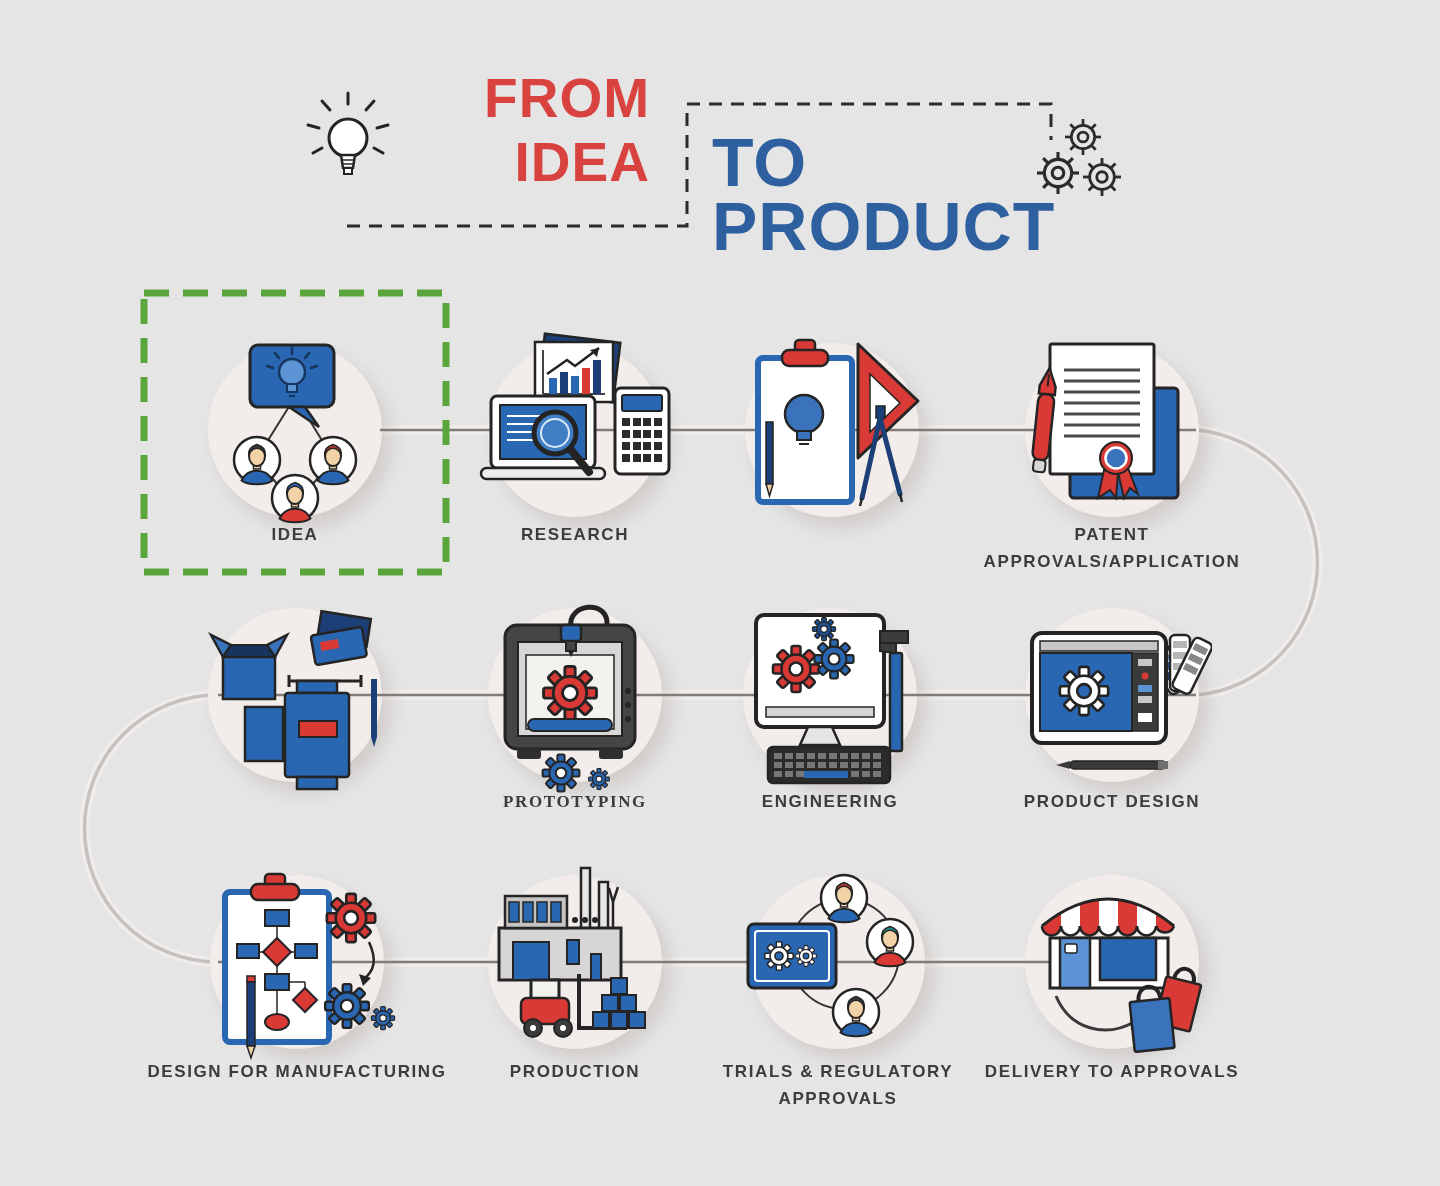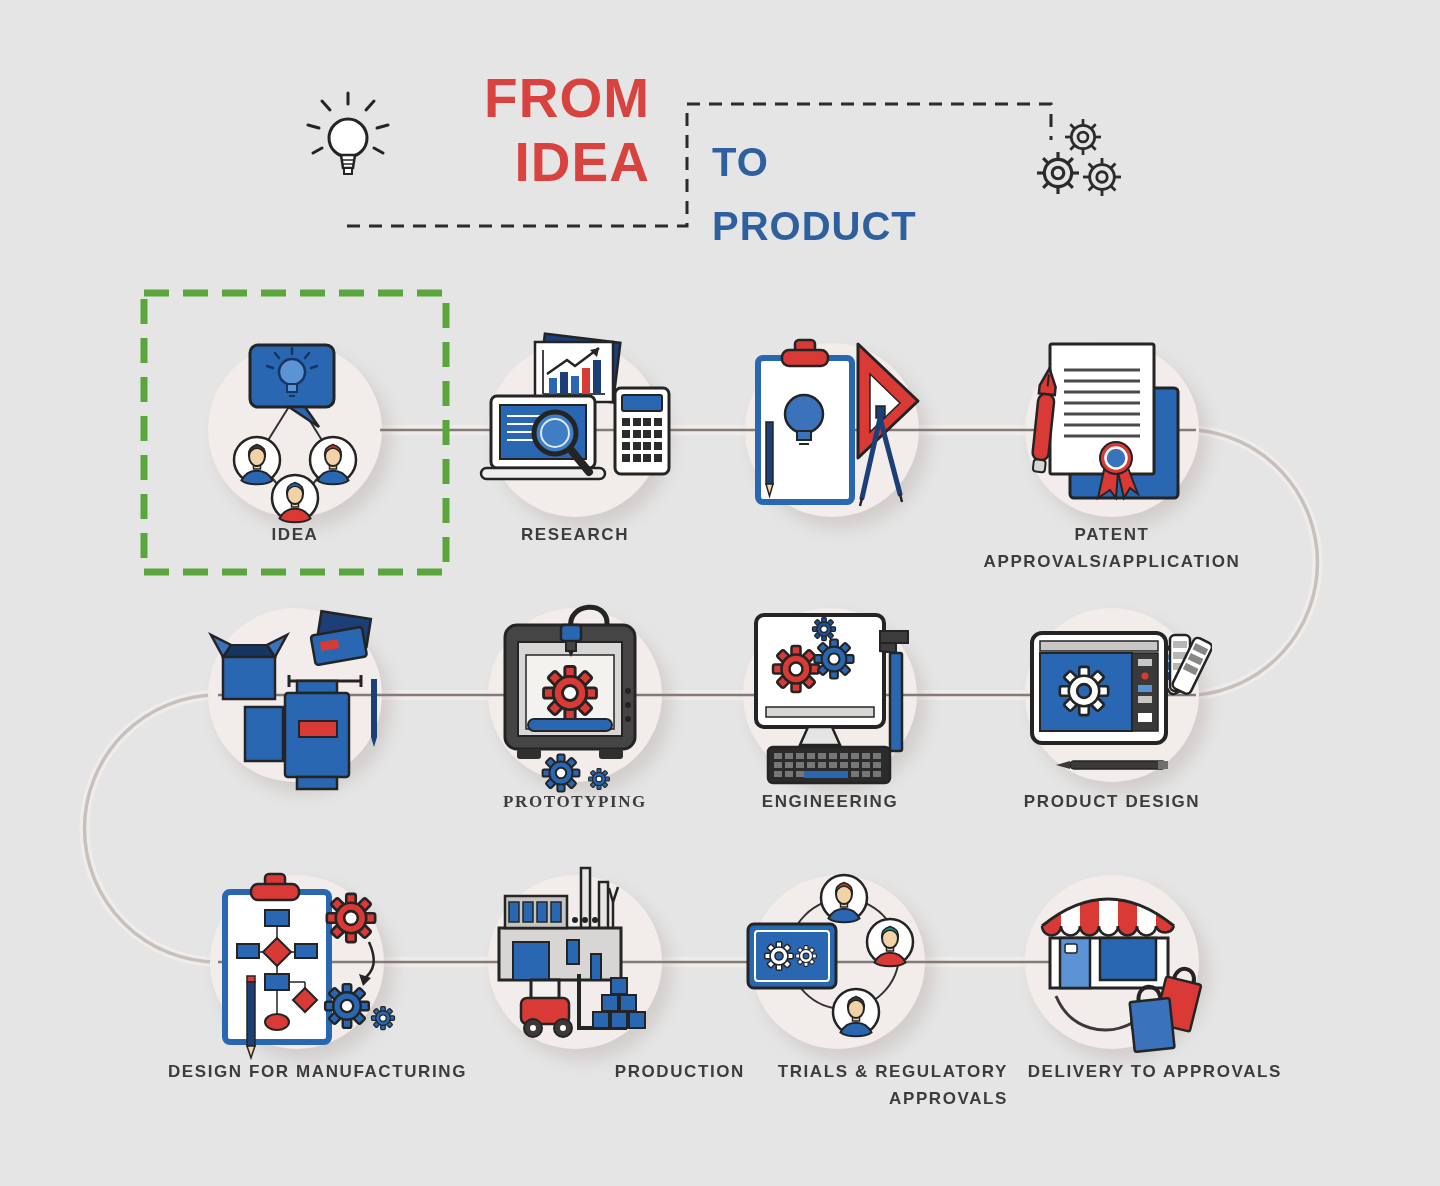--- a/index.html
+++ b/index.html
@@ -8,25 +8,25 @@
   svg{display:block;}
   .bg-svg,.lines-over{position:absolute;left:0;top:0;pointer-events:none;}
   .bg-svg{z-index:1;}
   .lines-over{z-index:3;}
   .step{position:absolute;width:340px;height:320px;}
   .circle{position:absolute;left:83px;top:0;width:174px;height:174px;border-radius:50%;
           background:#f2ecea;box-shadow:9px 11px 16px rgba(120,100,90,.18);z-index:2;}
   .icon{position:absolute;left:70px;top:-13px;width:200px;height:200px;z-index:4;}
   .label{position:absolute;left:0;width:100%;text-align:center;font-weight:700;font-size:17px;
          letter-spacing:1.6px;color:#3d3c3c;line-height:27px;white-space:pre-line;z-index:4;}
-  .r1 .label{top:178px;} .r2 .label{top:180px;} .r3 .label{top:183px;text-align:right;}
+  .r1 .label{top:178px;} .r2 .label{top:180px;} .r3 .label{top:183px;}
   .t-red{position:absolute;left:350px;top:66px;width:300px;text-align:right;color:#d8433f;
          font-size:55px;font-weight:700;line-height:64px;letter-spacing:1px;z-index:5;}
   .t-blue{position:absolute;left:712px;top:130px;width:320px;text-align:left;color:#2e5f9f;
-         font-size:40px;font-weight:700;line-height:64px;letter-spacing:1px;z-index:5;}
+         font-size:68px;font-weight:700;line-height:64px;letter-spacing:1px;z-index:5;}
   .t-red span,.t-blue span{display:block;}
   .hdr-bulb{position:absolute;left:300px;top:88px;z-index:5;}
   .hdr-gears{position:absolute;left:1010px;top:95px;z-index:5;}
   .selection{position:absolute;left:138px;top:287px;z-index:7;pointer-events:none;}
 </style>
 </head>
 <body>
 
 <div class="canvas">
 

